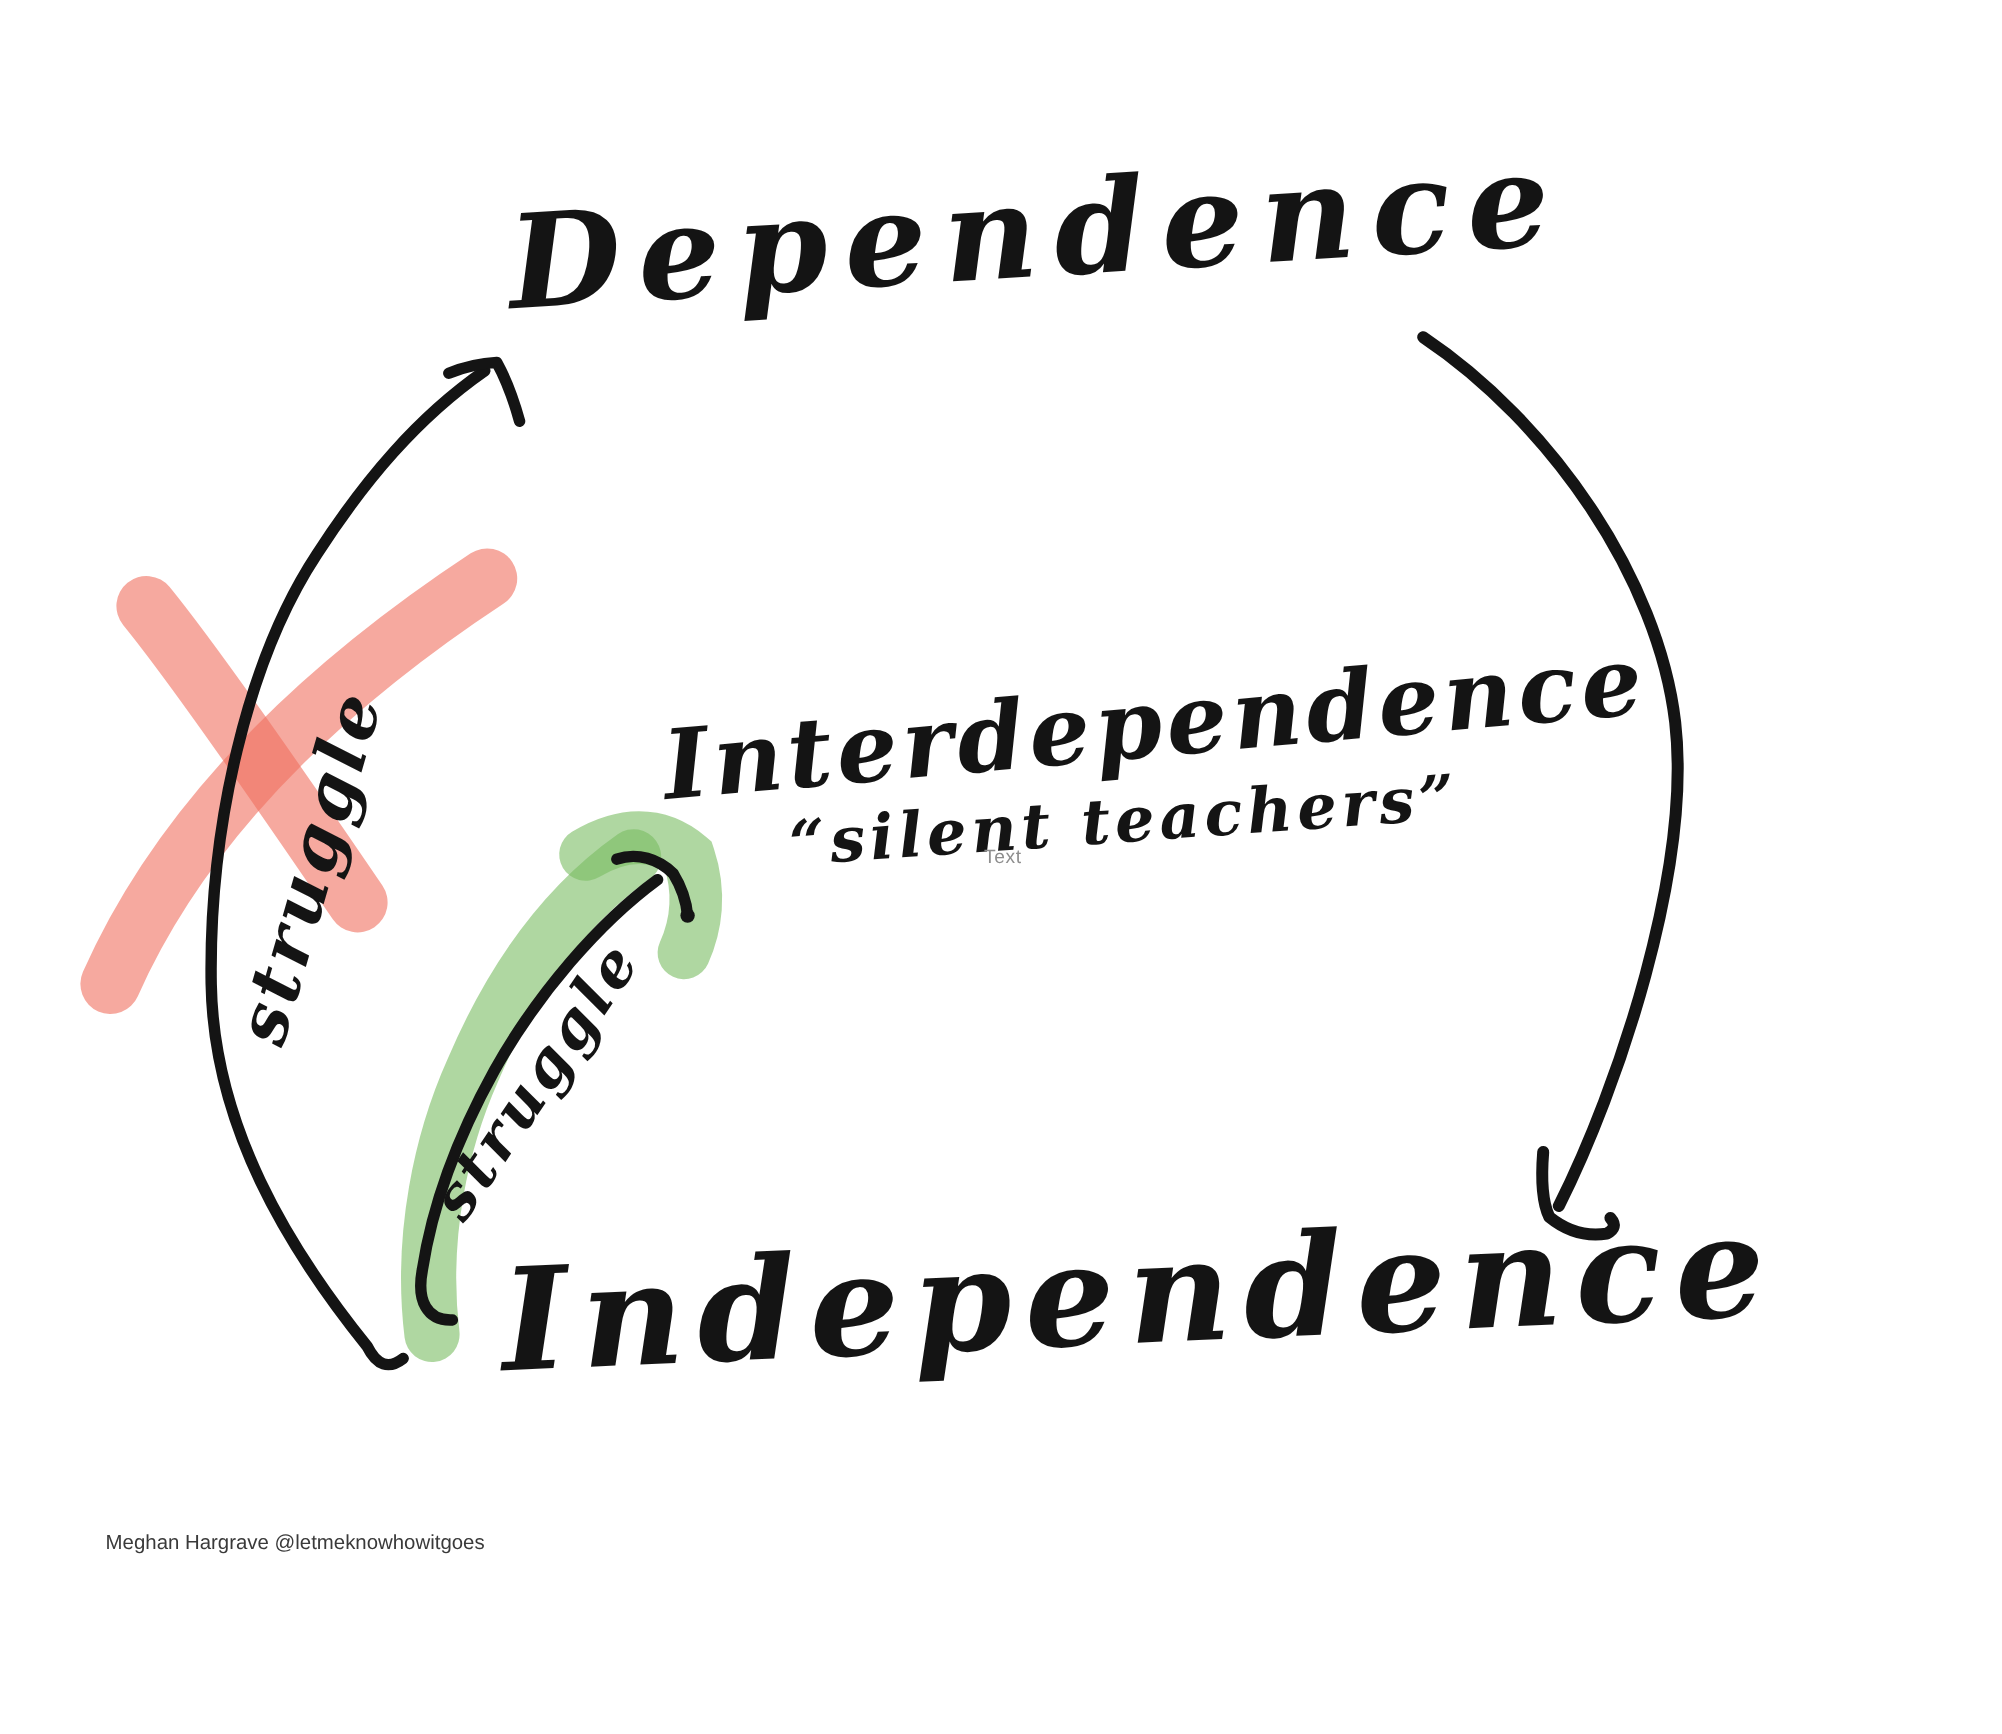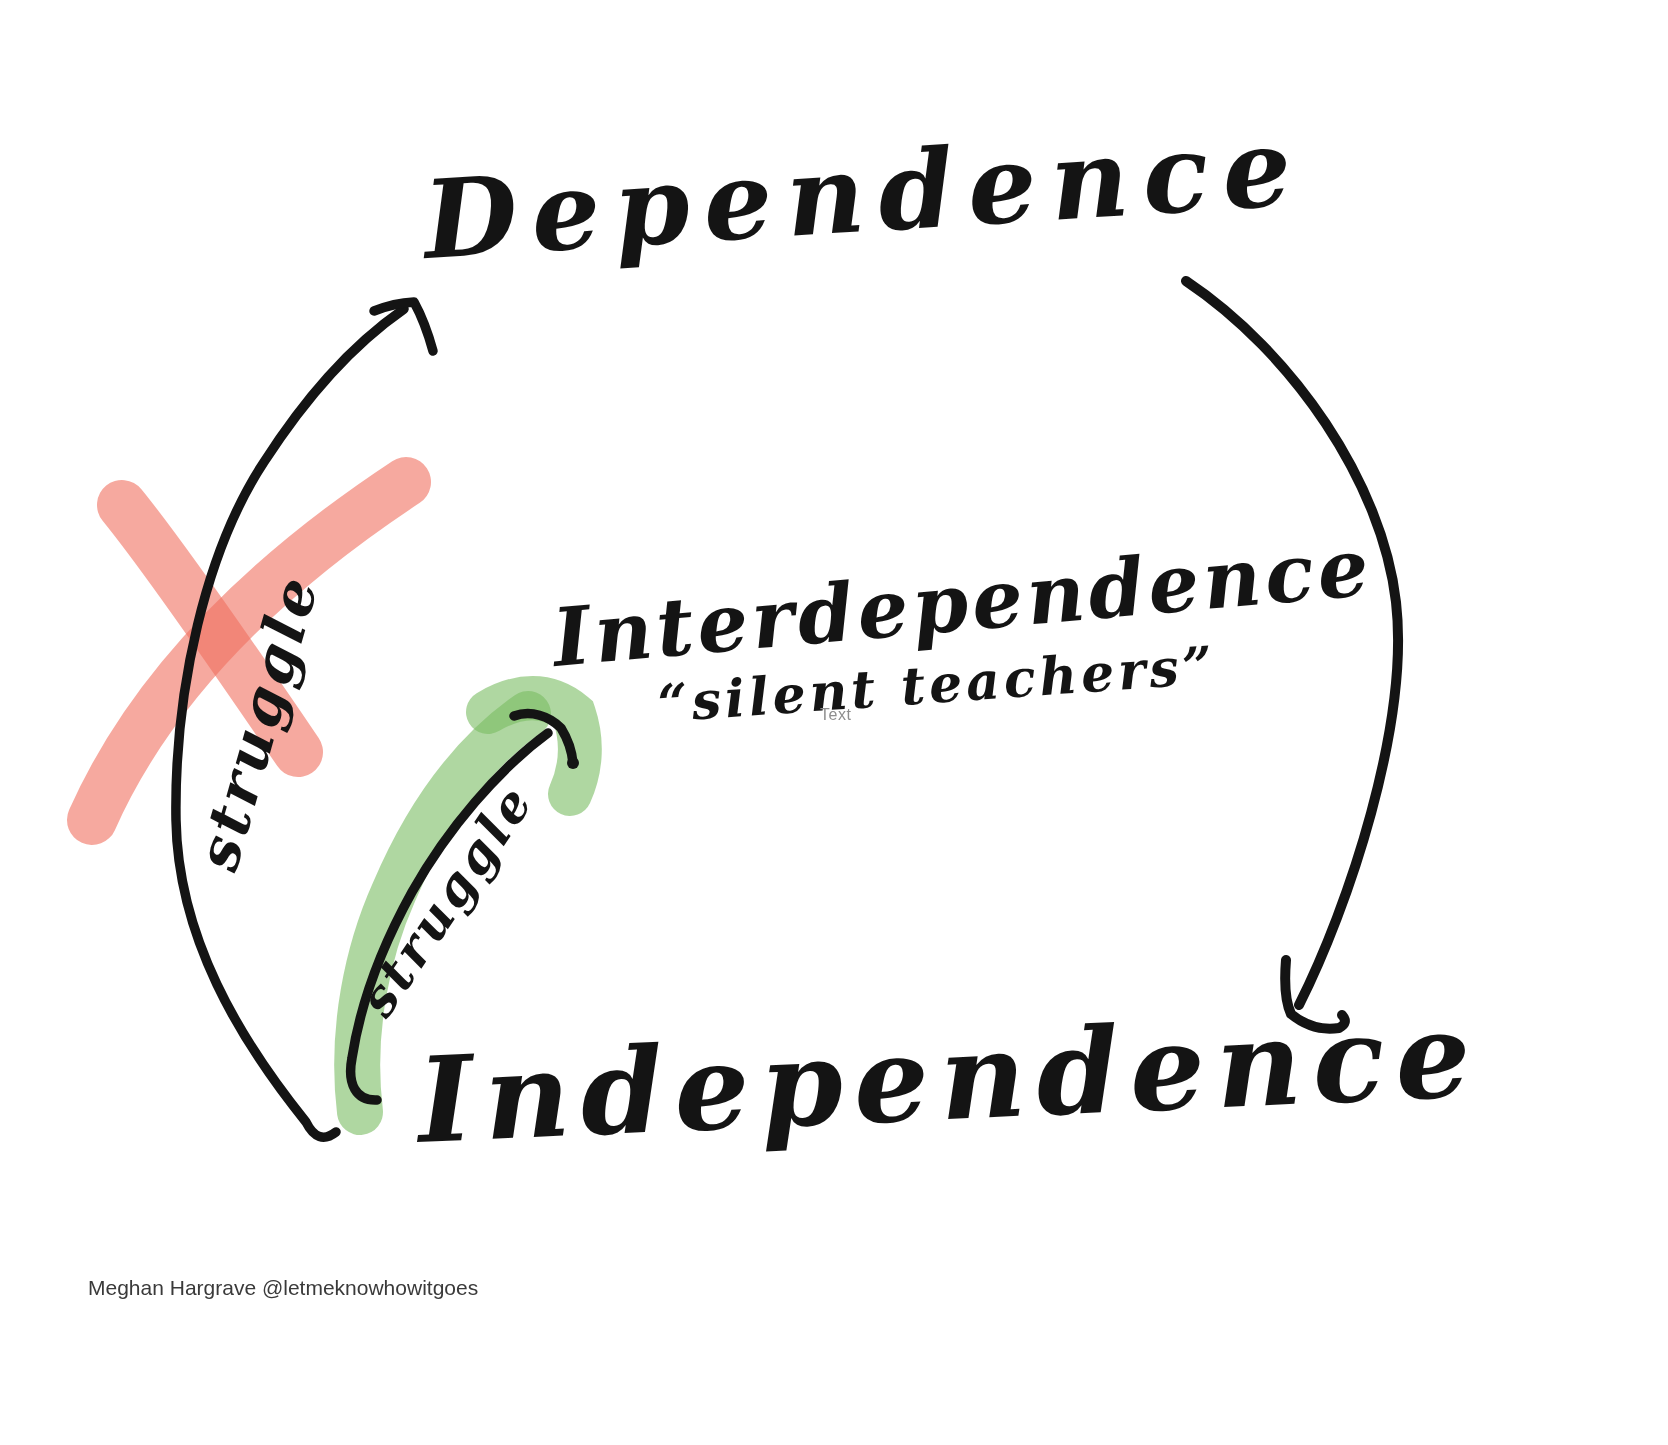--- a/index.html
+++ b/index.html
@@ -54,21 +54,21 @@
   .text-placeholder {
     position: absolute;
     left: 820px; top: 706px;
     font-size: 16px;
     color: #8e8e8e;
     letter-spacing: 0.5px;
   }
   .attribution {
     position: absolute;
     left: 88px; top: 1276px;
-    font-size: 21px;
+    font-size: 17px;
     color: #3a3a3a;
   }
 </style>
 </head>
 <body>
 
 <div class="canvas">
 
   <svg class="layer-svg" width="1668" height="1445" viewBox="0 0 1668 1445" fill="none" xmlns="http://www.w3.org/2000/svg">
 

